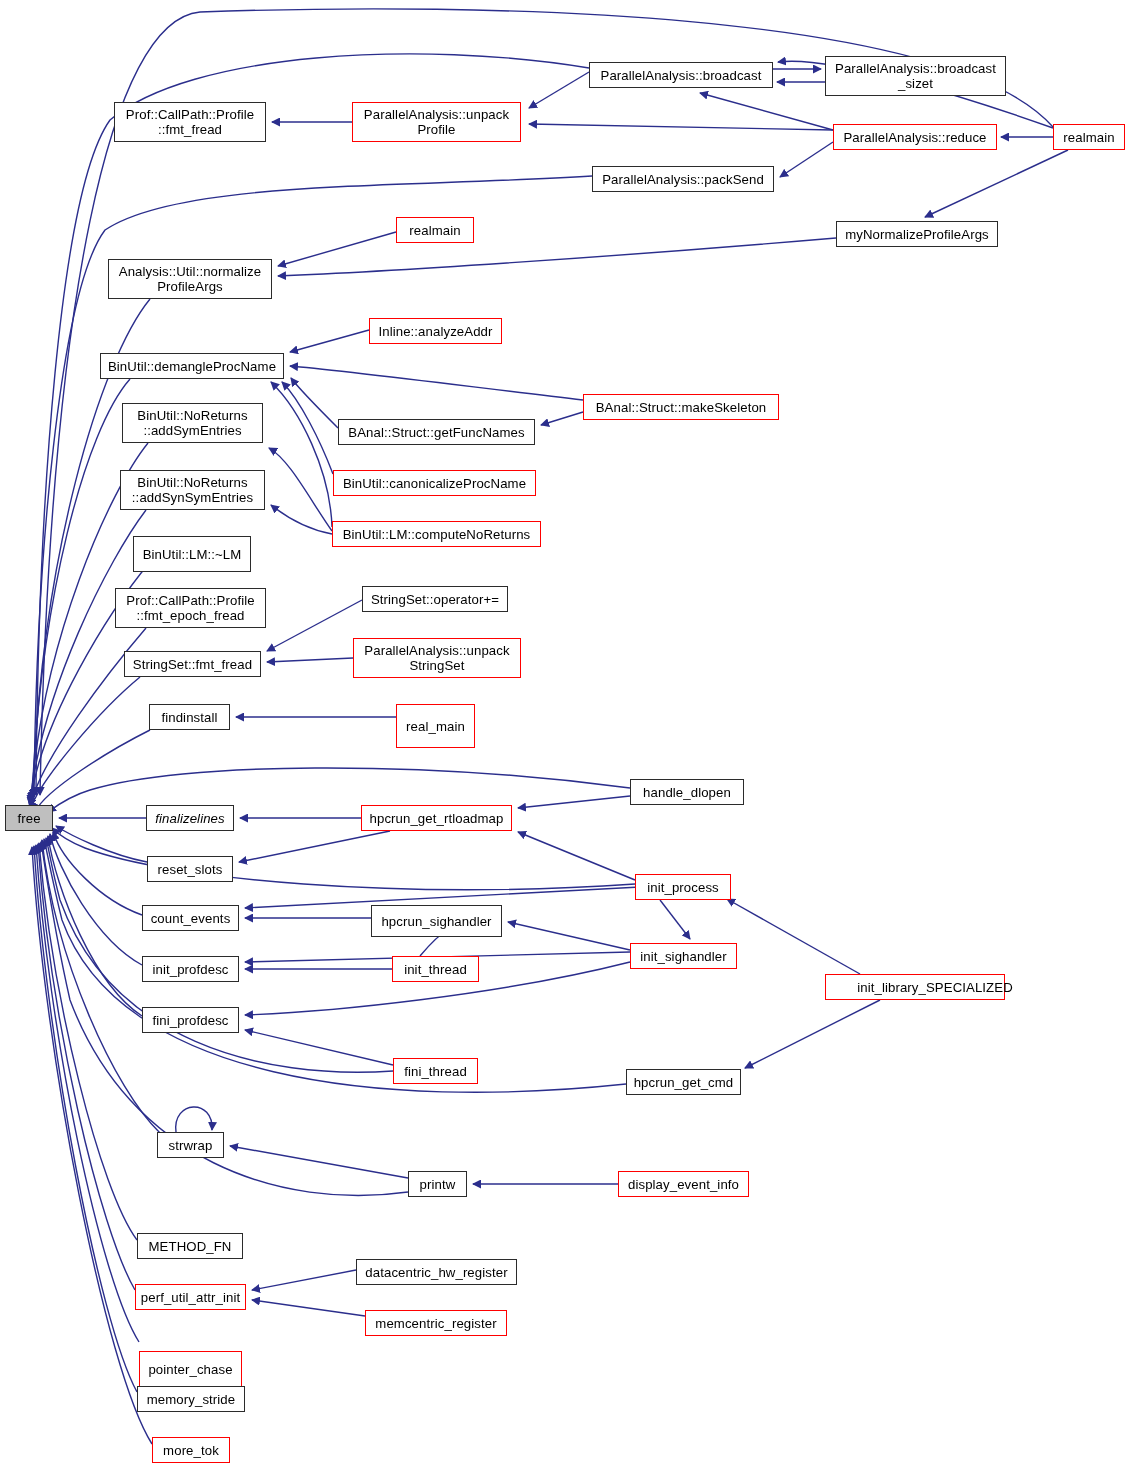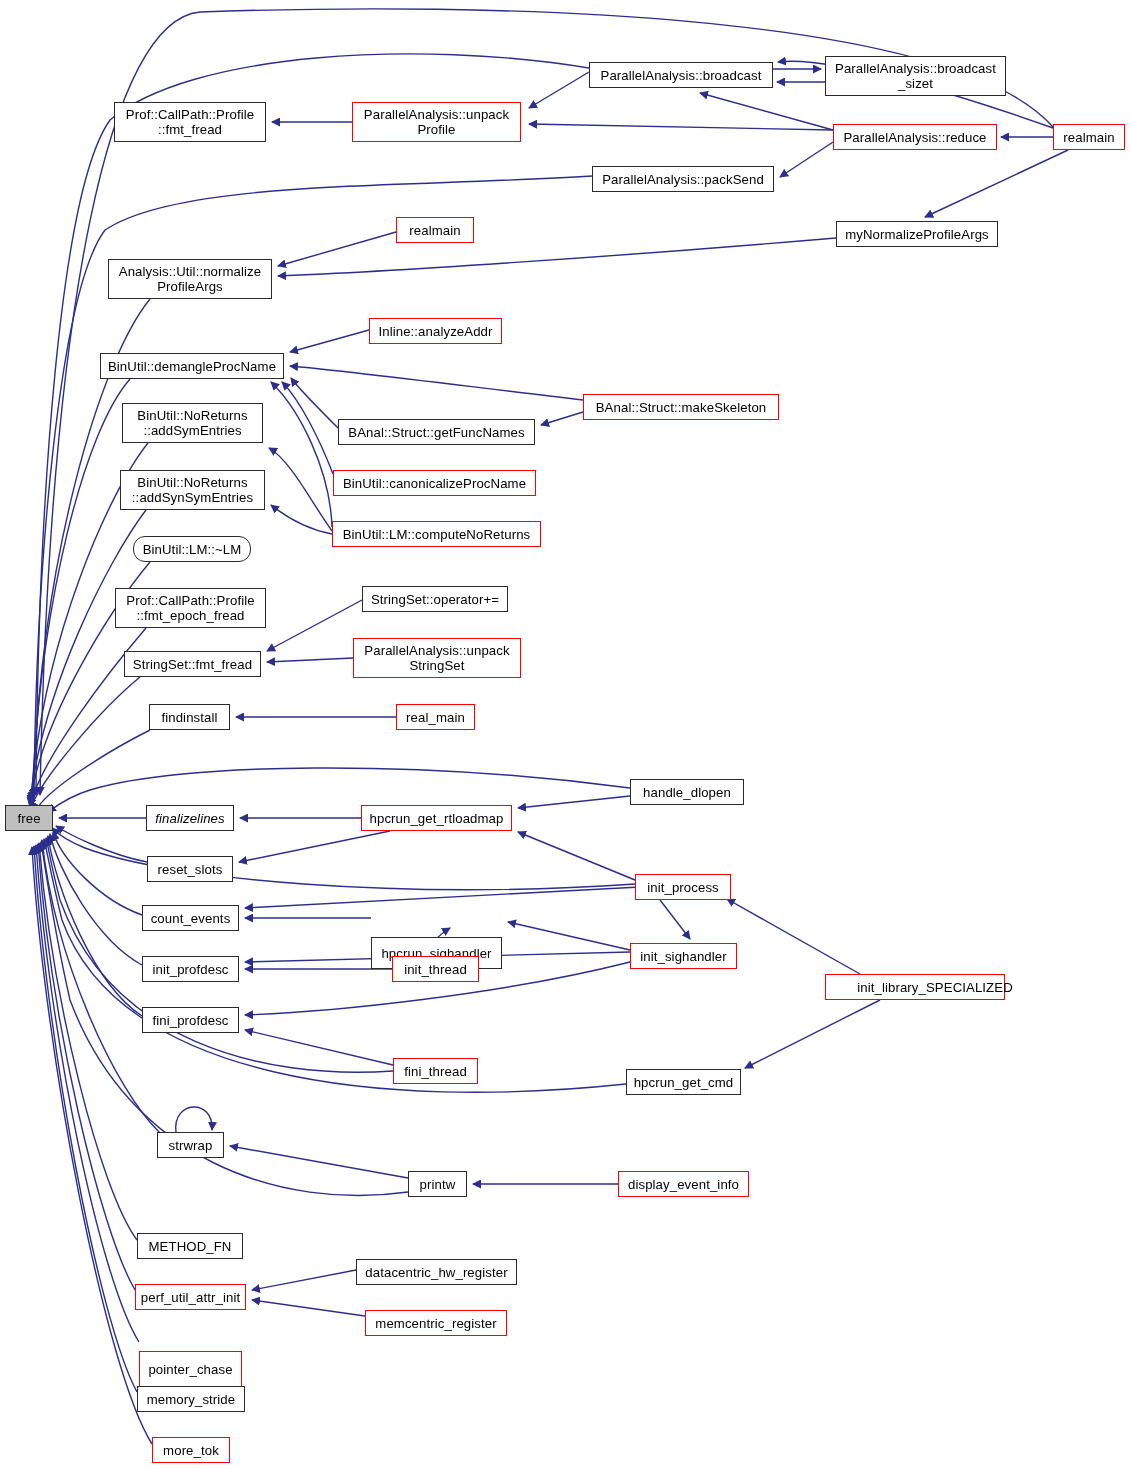--- a/index.html
+++ b/index.html
@@ -172,36 +172,36 @@
       <div class="node" style="left: 100px; top: 353px; width: 184px; height: 26px;"><span>BinUtil::demangleProcName</span></div>
       <div class="node red" style="left: 369px; top: 318px; width: 133px; height: 26px;"><span>Inline::analyzeAddr</span></div>
       <div class="node red" style="left: 583px; top: 394px; width: 196px; height: 26px;"><span>BAnal::Struct::makeSkeleton</span></div>
       <div class="node" style="left: 338px; top: 419px; width: 197px; height: 26px;"><span>BAnal::Struct::getFuncNames</span></div>
       <div class="node" style="left: 122px; top: 403px; width: 141px; height: 40px;"><span>BinUtil::NoReturns
 ::addSymEntries</span></div>
       <div class="node red" style="left: 333px; top: 470px; width: 203px; height: 26px;"><span>BinUtil::canonicalizeProcName</span></div>
       <div class="node" style="left: 120px; top: 470px; width: 145px; height: 40px;"><span>BinUtil::NoReturns
 ::addSynSymEntries</span></div>
       <div class="node red" style="left: 332px; top: 521px; width: 209px; height: 26px;"><span>BinUtil::LM::computeNoReturns</span></div>
-      <div class="node" style="left: 133px; top: 536px; width: 118px; height: 26px; border-radius: 12px;"><span>BinUtil::LM::~LM</span></div>
+      <div class="node" style="left: 133px; top: 536px; width: 118px; height: 36px;"><span>BinUtil::LM::~LM</span></div>
       <div class="node" style="left: 115px; top: 588px; width: 151px; height: 40px;"><span>Prof::CallPath::Profile
 ::fmt_epoch_fread</span></div>
       <div class="node" style="left: 362px; top: 586px; width: 146px; height: 26px;"><span>StringSet::operator+=</span></div>
       <div class="node" style="left: 124px; top: 651px; width: 137px; height: 26px;"><span>StringSet::fmt_fread</span></div>
       <div class="node red" style="left: 353px; top: 638px; width: 168px; height: 40px;"><span>ParallelAnalysis::unpack
 StringSet</span></div>
       <div class="node" style="left: 149px; top: 704px; width: 81px; height: 26px;"><span>findinstall</span></div>
-      <div class="node red" style="left: 396px; top: 704px; width: 79px; height: 26px;"><span>real_main</span></div>
+      <div class="node red" style="left: 396px; top: 704px; width: 79px; height: 44px;"><span>real_main</span></div>
       <div class="node" style="left: 630px; top: 779px; width: 114px; height: 26px;"><span>handle_dlopen</span></div>
       <div class="node" style="left: 146px; top: 805px; width: 88px; height: 26px; font-style: italic;"><span>finalizelines</span></div>
       <div class="node red" style="left: 361px; top: 805px; width: 151px; height: 26px;"><span>hpcrun_get_rtloadmap</span></div>
       <div class="node" style="left: 147px; top: 856px; width: 86px; height: 26px;"><span>reset_slots</span></div>
       <div class="node red" style="left: 635px; top: 874px; width: 96px; height: 26px;"><span>init_process</span></div>
       <div class="node" style="left: 142px; top: 905px; width: 97px; height: 26px;"><span>count_events</span></div>
-      <div class="node" style="left: 371px; top: 937px; width: 131px; height: 32px;"><span>hpcrun_sighandler</span></div>
+      <div class="node" style="left: 371px; top: 905px; width: 131px; height: 32px;"><span>hpcrun_sighandler</span></div>
       <div class="node red" style="left: 630px; top: 943px; width: 107px; height: 26px;"><span>init_sighandler</span></div>
       <div class="node" style="left: 142px; top: 956px; width: 97px; height: 26px;"><span>init_profdesc</span></div>
       <div class="node red" style="left: 392px; top: 956px; width: 87px; height: 26px;"><span>init_thread</span></div>
       <div class="node red" style="left: 825px; top: 974px; width: 180px; height: 26px; padding-left: 40px;"><span>init_library_SPECIALIZED</span></div>
       <div class="node" style="left: 142px; top: 1007px; width: 97px; height: 26px;"><span>fini_profdesc</span></div>
       <div class="node red" style="left: 393px; top: 1058px; width: 85px; height: 26px;"><span>fini_thread</span></div>
       <div class="node" style="left: 626px; top: 1069px; width: 115px; height: 26px;"><span>hpcrun_get_cmd</span></div>
       <div class="node" style="left: 157px; top: 1132px; width: 67px; height: 26px;"><span>strwrap</span></div>
       <div class="node" style="left: 408px; top: 1171px; width: 59px; height: 26px;"><span>printw</span></div>
       <div class="node red" style="left: 618px; top: 1171px; width: 131px; height: 26px;"><span>display_event_info</span></div>

